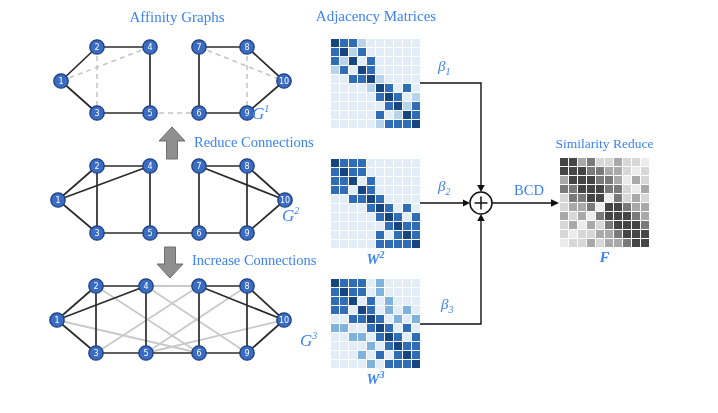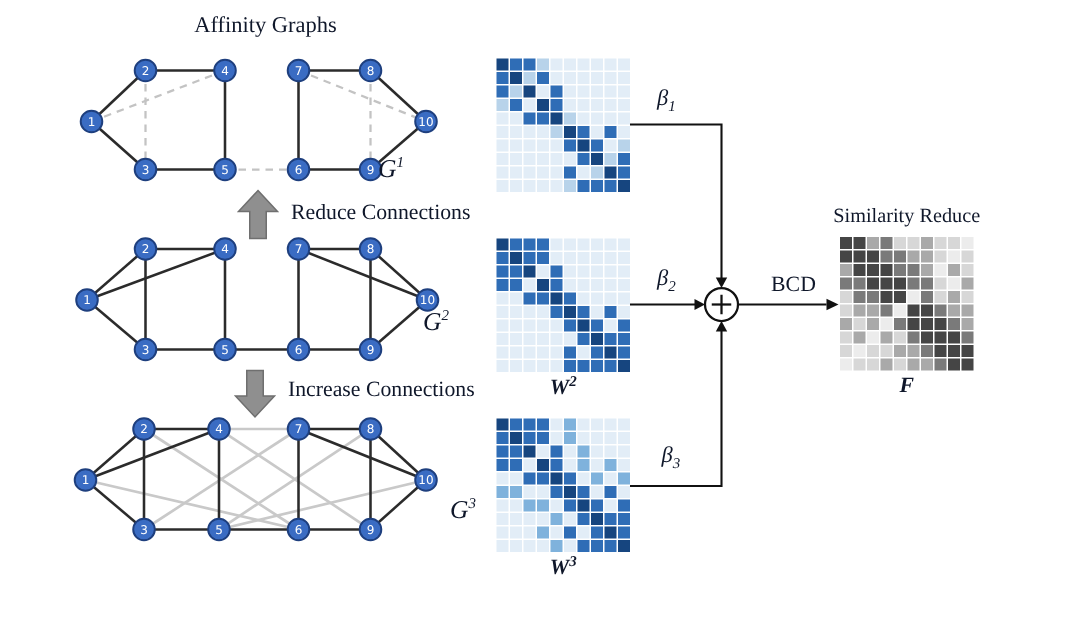--- a/index.html
+++ b/index.html
@@ -1,18 +1,18 @@
 <!DOCTYPE html>
 <html><head>
 <meta charset="utf-8">
 <style>
   html,body{margin:0;padding:0;background:#fff}
   .canvas{position:relative;width:718px;height:413px;background:#ffffff;
           font-family:"Liberation Serif","DejaVu Serif",serif;overflow:hidden}
-  .lbl{position:absolute;color:#0f172a;white-space:nowrap}
+  .lbl{position:absolute;color:#3b82f6;white-space:nowrap}
   .title{font-size:15px;text-align:center}
   .small-title{font-size:13.5px;text-align:center}
   svg.overlay{position:absolute;left:0;top:0}
   .e-solid{stroke:#2b2b2b;stroke-width:1.7}
   .e-dash{stroke:#c3c3c3;stroke-width:1.5;stroke-dasharray:5 4}
   .e-weak{stroke:#c9c9c9;stroke-width:1.8}
   .node{fill:#3a6cc3;stroke:#1e3f7e;stroke-width:1.3}
   .node-num{fill:#fff;font-family:"DejaVu Sans",sans-serif;font-size:8px;text-anchor:middle}
   .wire{stroke:#111;stroke-width:1.4;fill:none}
   .ah{fill:#111;stroke:none}
@@ -26,20 +26,21 @@
   .beta{font-style:italic;font-size:15px}
   .conn-label{font-size:14.5px}
   sup,sub{font-size:10px}
 </style>
 </head>
 <body>
 
 <div class="canvas">
 
   <div class="lbl title" style="left:112px;top:9px;width:130px">Affinity Graphs</div>
+  <div class="lbl title" style="left:300px;top:8px;width:152px">Adjacency Matrices</div>
   <div class="lbl small-title" style="left:547px;top:136px;width:115px">Similarity Reduce</div>
 
   <svg class="overlay" width="718" height="413">
 
     <g>
         <line x1="61" y1="81" x2="150" y2="47" class="e-dash"></line>
         <line x1="97" y1="47" x2="97" y2="113" class="e-dash"></line>
         <line x1="150" y1="113" x2="199" y2="113" class="e-dash"></line>
         <line x1="199" y1="47" x2="284" y2="81" class="e-dash"></line>
         <line x1="247" y1="47" x2="247" y2="113" class="e-dash"></line>

